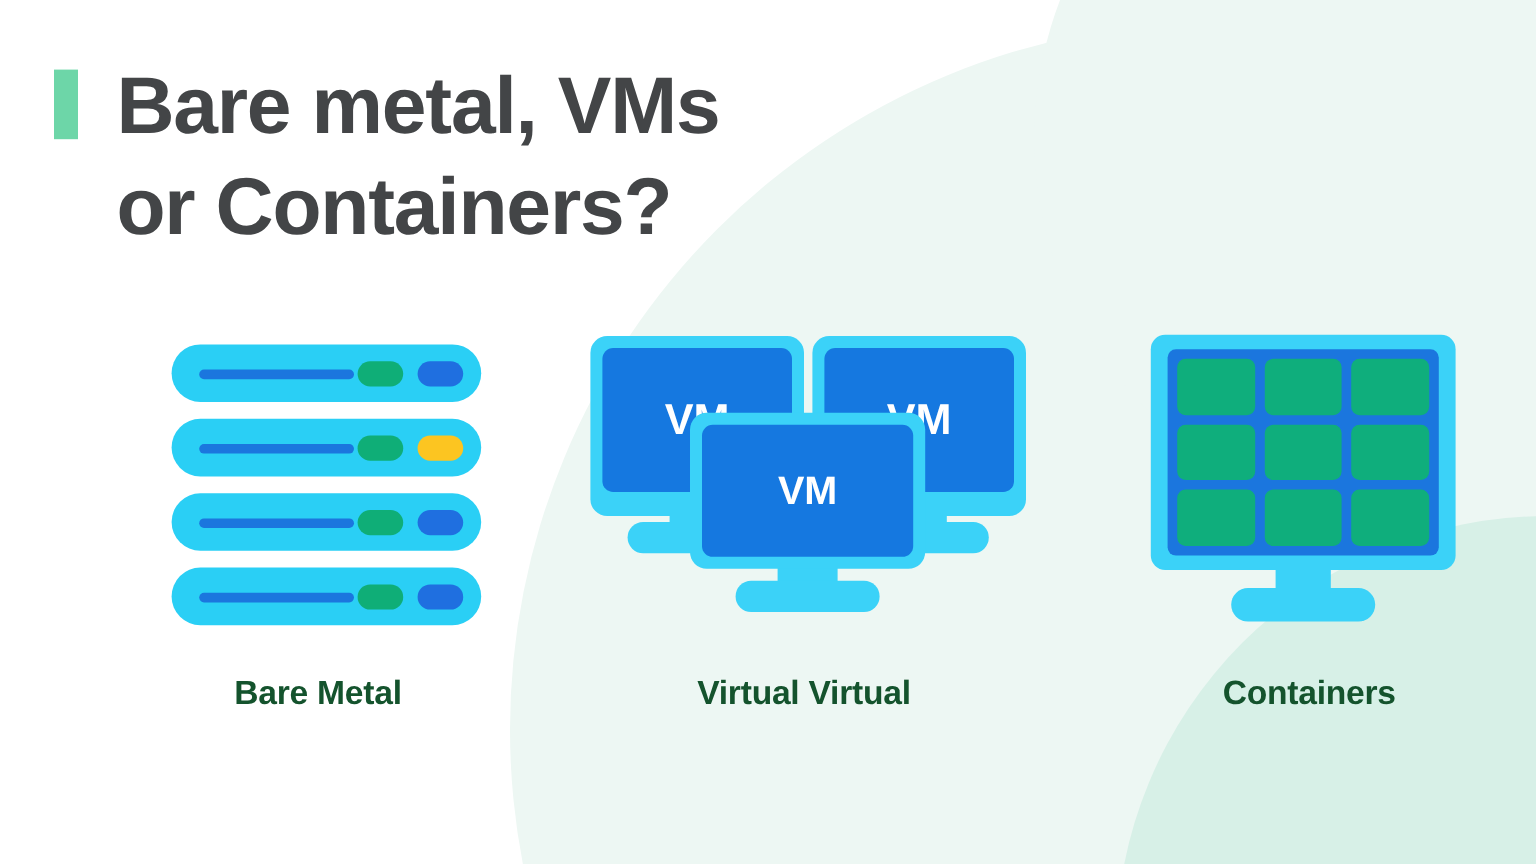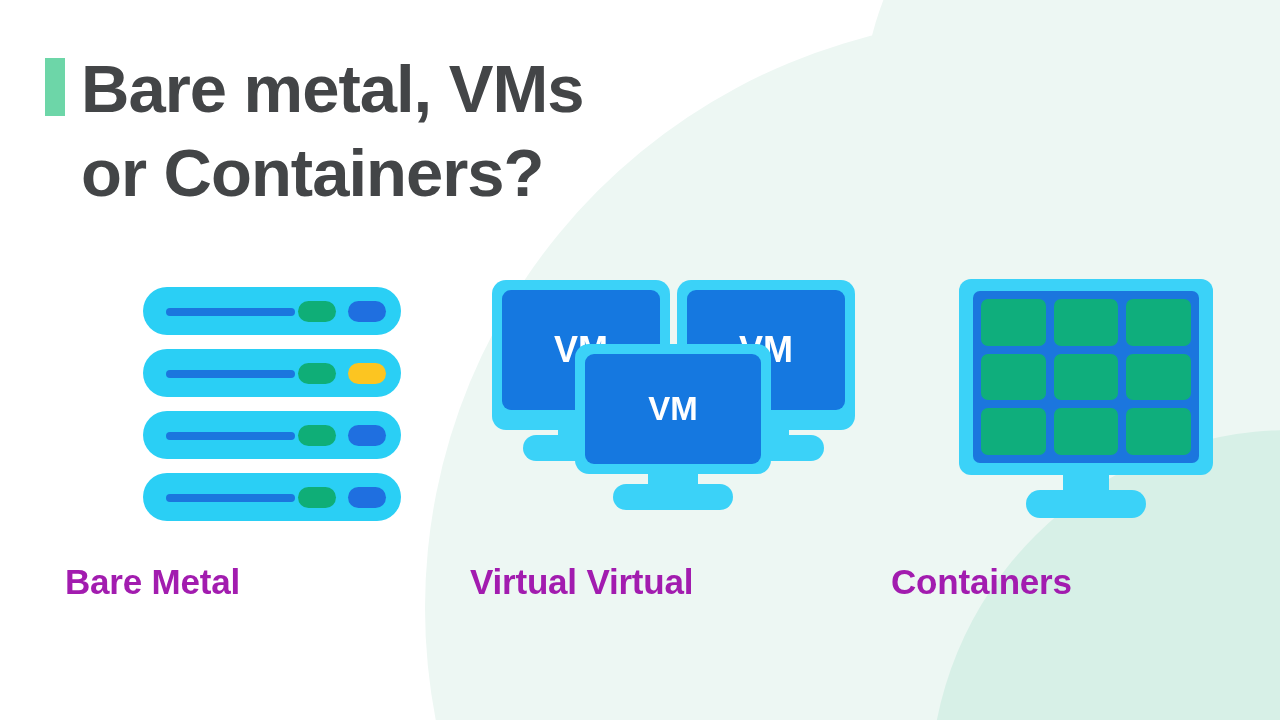--- a/index.html
+++ b/index.html
@@ -62,21 +62,21 @@
     align-items: flex-start;
   }
   .accent-bar {
     width: 20px;
     height: 58px;
     background: #6DD6A8;
     margin-top: 11px;
     flex: none;
   }
   .title-text {
-    margin-left: 16px;
+    margin-left: 32px;
     font-size: 67px;
     font-weight: bold;
     line-height: 1.26;
     color: #434547;
     letter-spacing: -1px;
     white-space: pre-line;
   }
 
   
   .columns {
@@ -99,23 +99,24 @@
   .art-area {
     position: relative;
     width: 400px;
     height: 285px;
   }
   .caption {
     position: absolute;
     top: 300px;
     left: 0;
     width: 400px;
-    font-size: 35px;
+    text-align: center;
+    font-size: 28px;
     font-weight: bold;
-    color: #a21caf;
+    color: #14532d;
     letter-spacing: -0.2px;
   }
 
   
   .server-stack {
     position: absolute;
     left: 78px;
     top: 25px;
     width: 258px;
   }

